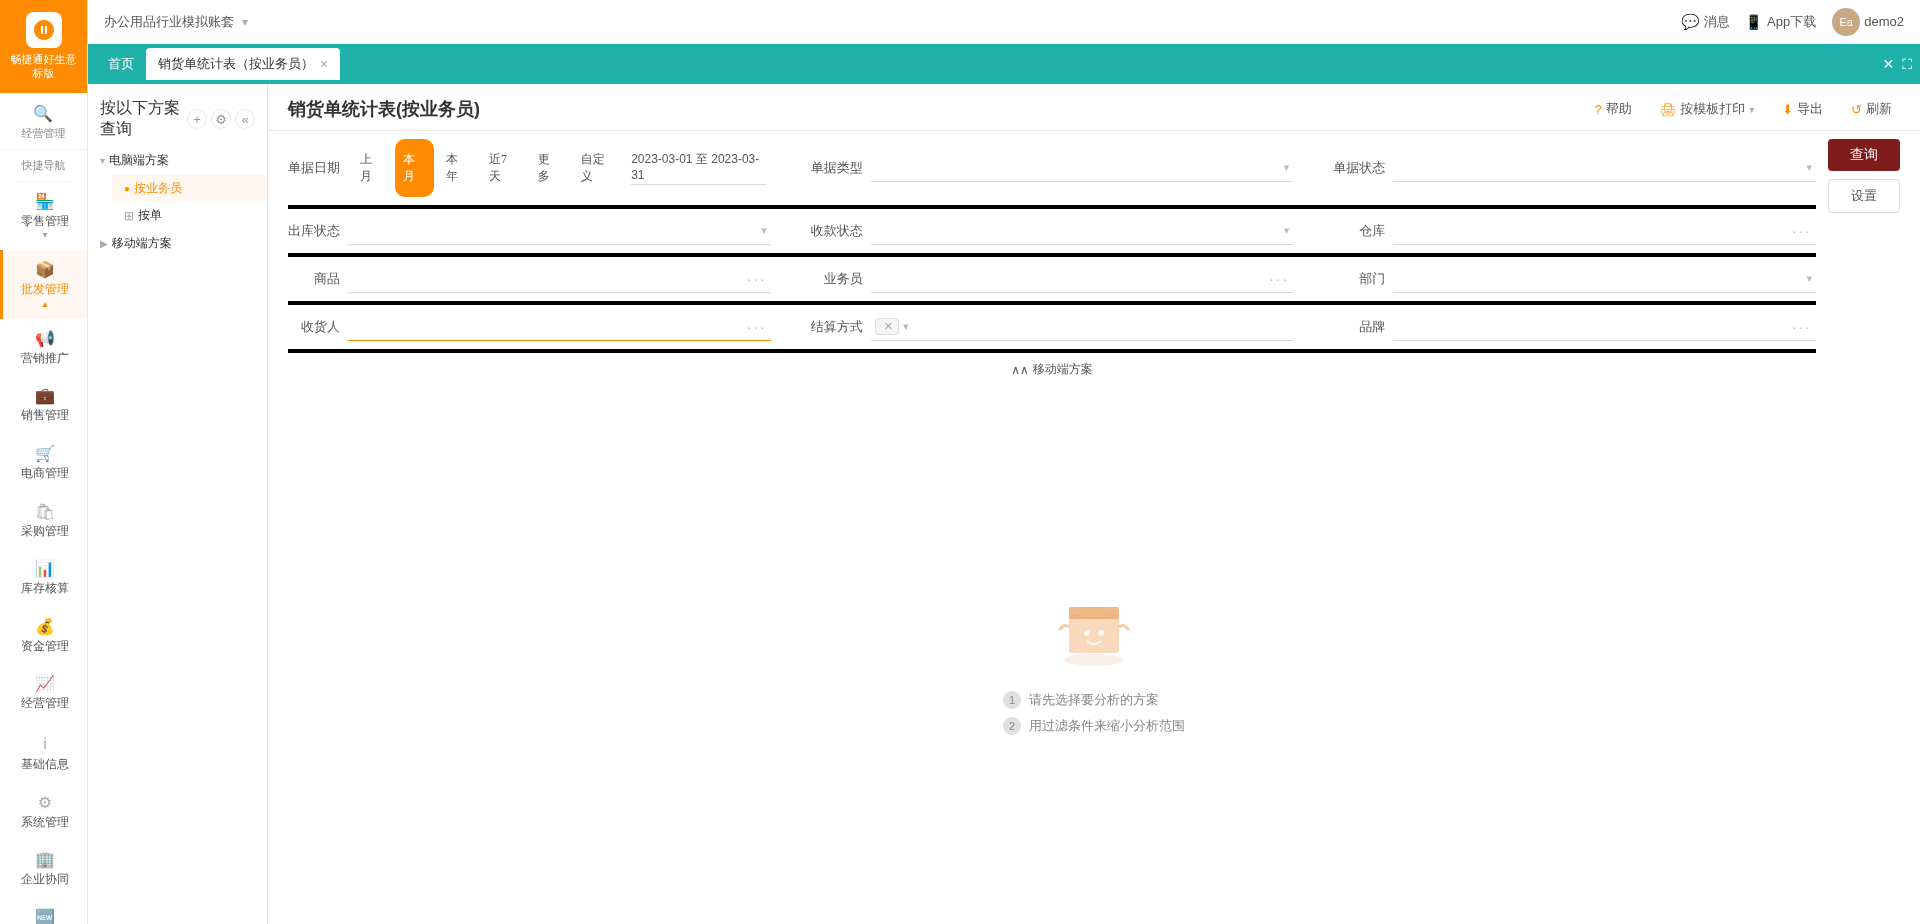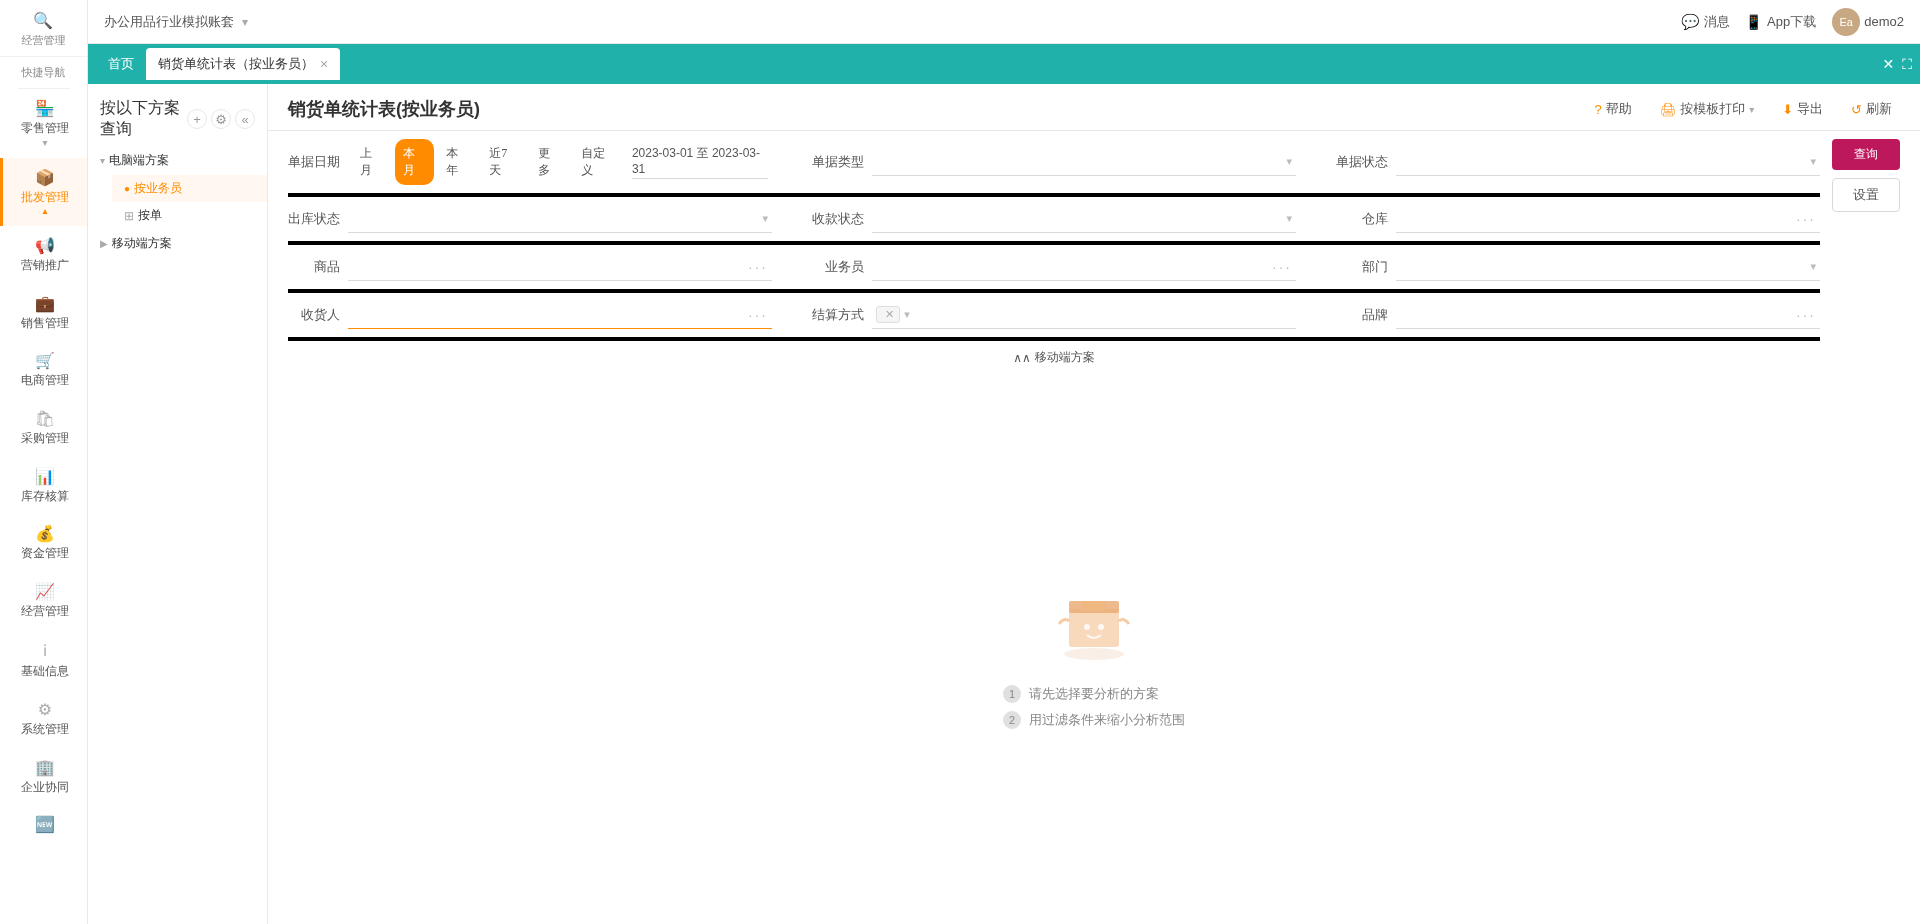--- a/index.html
+++ b/index.html
@@ -80,38 +80,47 @@
     
     .empty-state { flex: 1; display: flex; flex-direction: column; align-items: center; justify-content: center; background: #fff; margin: 0; }
     .empty-icon { width: 100px; height: 100px; margin-bottom: 16px; position: relative; }
     .empty-hints { display: flex; flex-direction: column; gap: 8px; }
     .empty-hint { display: flex; align-items: center; gap: 8px; font-size: 13px; color: #888; }
     .hint-num { width: 18px; height: 18px; border-radius: 50%; background: #e0e0e0; color: #888; display: flex; align-items: center; justify-content: center; font-size: 11px; flex-shrink: 0; }
 
     .filter-section { display: flex; align-items: flex-start; background: #fff; padding: 0 20px; }
     .filter-fields { flex: 1; }
     .filter-buttons { display: flex; flex-direction: column; gap: 8px; padding: 8px 0 0 12px; }
-    .btn-primary { background: #be185d; color: #fff; border: none; border-radius: 4px; padding: 7px 22px; font-size: 12px; cursor: pointer; white-space: nowrap; }
+    .btn-primary { background: #7f1d1d; color: #fff; border: none; border-radius: 4px; padding: 7px 22px; font-size: 14px; cursor: pointer; white-space: nowrap; }
     .btn-secondary { background: #fff; color: #555; border: 1px solid #d9d9d9; border-radius: 4px; padding: 7px 18px; font-size: 13px; cursor: pointer; white-space: nowrap; }
 
     .field-row { display: flex; align-items: center; padding: 8px 0; border-bottom: 4px solid #000000; }
     .field-row:last-child { border-bottom: none; }
     .field-col { display: flex; align-items: center; flex: 1; }
     .field-label { width: 60px; text-align: right; color: #555; font-size: 13px; padding-right: 8px; white-space: nowrap; flex-shrink: 0; }
     .field-input { flex: 1; display: flex; align-items: center; border-bottom: 1px solid #d9d9d9; min-height: 28px; padding: 0 4px; gap: 4px; cursor: pointer; }
     .field-input.focused { border-bottom-color: #ff8c00; }
     .field-input-text { flex: 1; font-size: 13px; color: #bbb; }
     .field-input-arrow { font-size: 11px; color: #bbb; }
     .field-input-dots { font-size: 14px; color: #bbb; letter-spacing: 2px; }
     .field-spacer { width: 40px; }
   </style>
 </head>
 <body>
 
 <div class="sidebar">
+  <div class="sidebar-logo">
+    <div class="logo-icon">
+      <svg viewBox="0 0 24 24" fill="#ff8c00">
+          <path d="M12 2C6.48 2 2 6.48 2 12s4.48 10 10 10 10-4.48 10-10S17.52 2 12 2zm-1 14H9V8h2v8zm4 0h-2V8h2v8z"></path>
+        </svg>
+    </div>
+    <div class="logo-text">畅捷通好生意
+标版</div>
+  </div>
   <div class="sidebar-search">
     <span style="font-size:16px;color:#aaa;">🔍</span>
     <span style="font-size:11px;color:#888;">经营管理</span>
   </div>
   <div class="tree-node" style="padding:8px 4px;justify-content:center;border-bottom:1px solid #f0f0f0;cursor:pointer;">
     <span style="font-size:11px;color:#888;">快捷导航</span>
   </div>
   <div class="sidebar-nav">
     <div class="nav-item">
       <span style="font-size:16px;color:#aaa;">🏪</span>
@@ -271,21 +280,21 @@
       </div>
 
       <div class="filter-section">
         <div class="filter-fields">
 
           <div class="field-row">
             <div class="field-col">
               <div class="field-label">单据日期</div>
               <div class="field-input" style="border-bottom:none;gap:4px;">
                 <span class="date-tab">上月</span>
-                <span class="date-tab active" style="background:#ff8c00;color:#fff;border-radius:10px;padding:6px 8px;font-size:12px;">本月</span>
+                <span class="date-tab active" style="background:#ff8c00;color:#fff;border-radius:10px;padding:12px 8px;font-size:12px;">本月</span>
                 <span class="date-tab">本年</span>
                 <span class="date-tab">近7天</span>
                 <span class="date-tab">更多</span>
                 <span class="date-tab">自定义</span>
                 <span style="font-size:12px;color:#555;margin-left:4px;border-bottom:1px solid #d9d9d9;padding-bottom:2px;">2023-03-01 至 2023-03-31</span>
               </div>
             </div>
             <div class="field-spacer"></div>
             <div class="field-col">
               <div class="field-label">单据类型</div>

